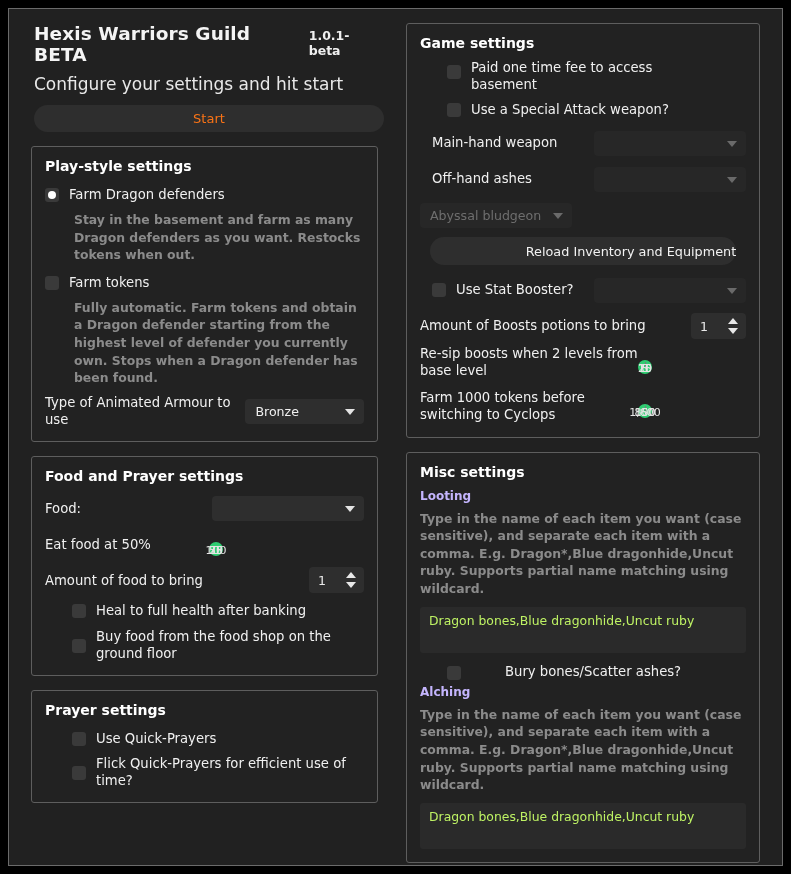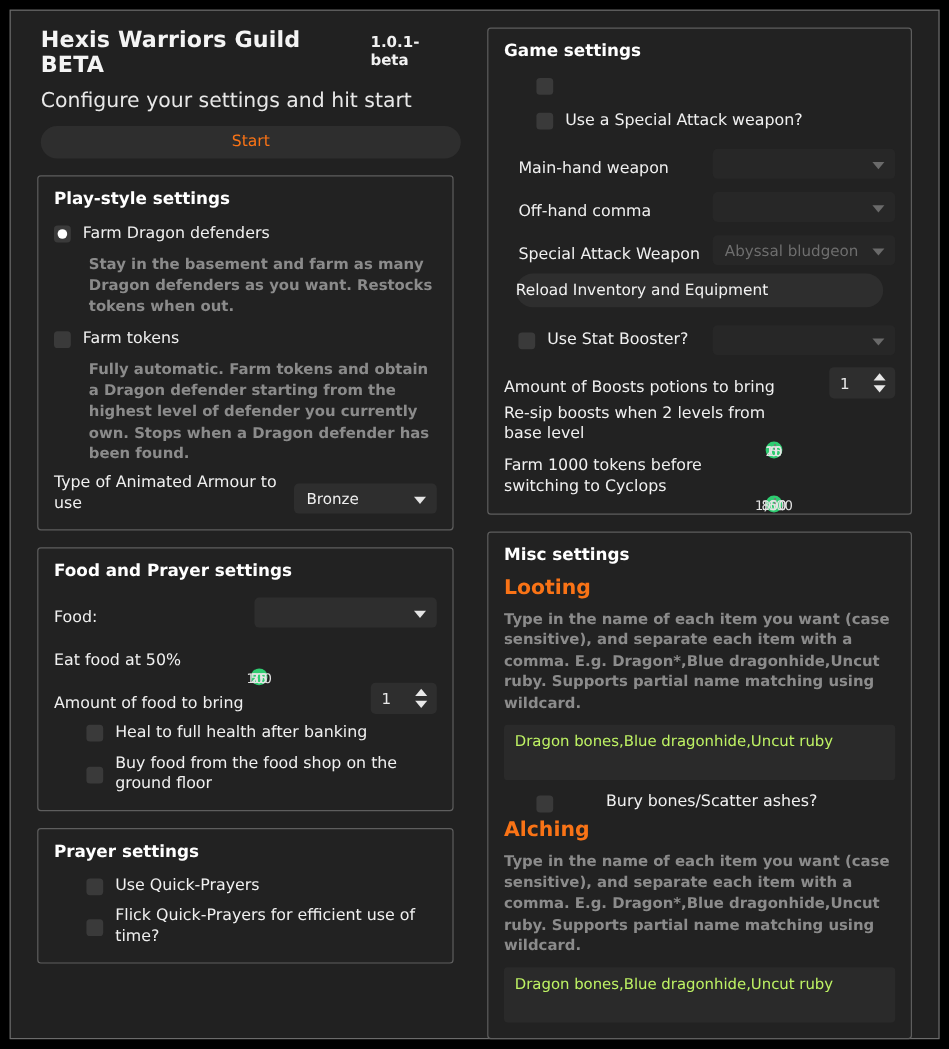--- a/index.html
+++ b/index.html
@@ -48,21 +48,21 @@
     background: #222222;
     border-radius: 3px;
     margin-top: 14px;
     padding: 11px 13px 13px 13px;
   }
   .panel-title {
     font-size: 14px; font-weight: bold; color: #ffffff;
     margin-bottom: 9px;
   }
   .sub-title {
-    font-size: 17px; font-weight: bold; color: #f97316;
+    font-size: 12px; font-weight: bold; color: #c4b5fd;
     margin: 0 0 7px 0;
   }
 
   
   .opt-row { display: flex; align-items: center; gap: 10px; min-height: 24px; }
   .opt-row.indent { padding-left: 27px; }
   .box {
     width: 14px; height: 14px; flex: 0 0 14px;
     background: #3a3a3a; border-radius: 3px;
     display: flex; align-items: center; justify-content: center;
@@ -80,21 +80,21 @@
     font-size: 12.4px; font-weight: bold; color: #8b8b8b;
     line-height: 1.42; margin: 4px 0 7px 29px; max-width: 305px;
   }
   .helper {
     font-size: 12.4px; font-weight: bold; color: #8b8b8b;
     line-height: 1.42; margin-bottom: 9px;
   }
 
   
   .ctl-row {
-    display: flex; align-items: flex-end; justify-content: space-between;
+    display: flex; align-items: center; justify-content: space-between;
     min-height: 30px; margin-top: 6px;
   }
   .ctl-label { font-size: 13.2px; color: #f0f0f0; line-height: 1.3; }
   .ctl-label.pad { padding-left: 12px; }
   .ctl-label.w2 { max-width: 225px; }
 
   
   .dropdown {
     position: relative;
     background: #2e2e2e; border-radius: 4px;
@@ -115,21 +115,21 @@
   .dd-w130 { width: 124px; }
   .dd-w155 { width: 152px; }
 
   
   .reload-button {
     margin: 7px 0 3px 0;
     width: 100%; height: 28px;
     background: #2e2e2e; border: none; border-radius: 14px;
     color: #f2f2f2; font-size: 12.8px;
     font-family: "DejaVu Sans", sans-serif;
-    display: flex; align-items: center; justify-content: flex-start;
+    display: flex; align-items: center; justify-content: flex-end;
     cursor: pointer;
   }
 
   
   .spinner {
     width: 55px; height: 26px; background: #2e2e2e; border-radius: 4px;
     display: flex; align-items: center; position: relative; cursor: text;
   }
   .spinner .sp-val {
     font-size: 12.6px; color: #e9e9e9; padding-left: 9px;
@@ -287,42 +287,42 @@
     </div>
   </div>
 
   <div class="col-right">
 
     <div class="panel" style="margin-top:0;">
       <div class="panel-title">Game settings</div>
 
       <div class="opt-row indent wrap">
         <span class="box"></span>
+        <span class="opt-label">Paid one time fee to access basement</span>
       </div>
       <div class="opt-row indent" style="margin-top:5px;">
         <span class="box"></span>
         <span class="opt-label">Use a Special Attack weapon?</span>
       </div>
 
       <div class="ctl-row">
         <span class="ctl-label pad">Main-hand weapon</span>
         <span class="dropdown dd-w155 disabled">
           <span class="dd-text"></span>
           <span class="caret"></span>
         </span>
       </div>
       <div class="ctl-row">
-        <span class="ctl-label pad">Off-hand comma</span>
+        <span class="ctl-label pad">Off-hand ashes</span>
         <span class="dropdown dd-w155 disabled">
           <span class="dd-text"></span>
           <span class="caret"></span>
         </span>
       </div>
       <div class="ctl-row">
-        <span class="ctl-label pad">Special Attack Weapon</span>
         <span class="dropdown dd-w155 disabled">
           <span class="dd-text">Abyssal bludgeon</span>
           <span class="caret"></span>
         </span>
       </div>
 
       <div class="reload-button" style="width:94%;margin-left:3%;">
         <span>Reload Inventory and Equipment</span>
       </div>
 

